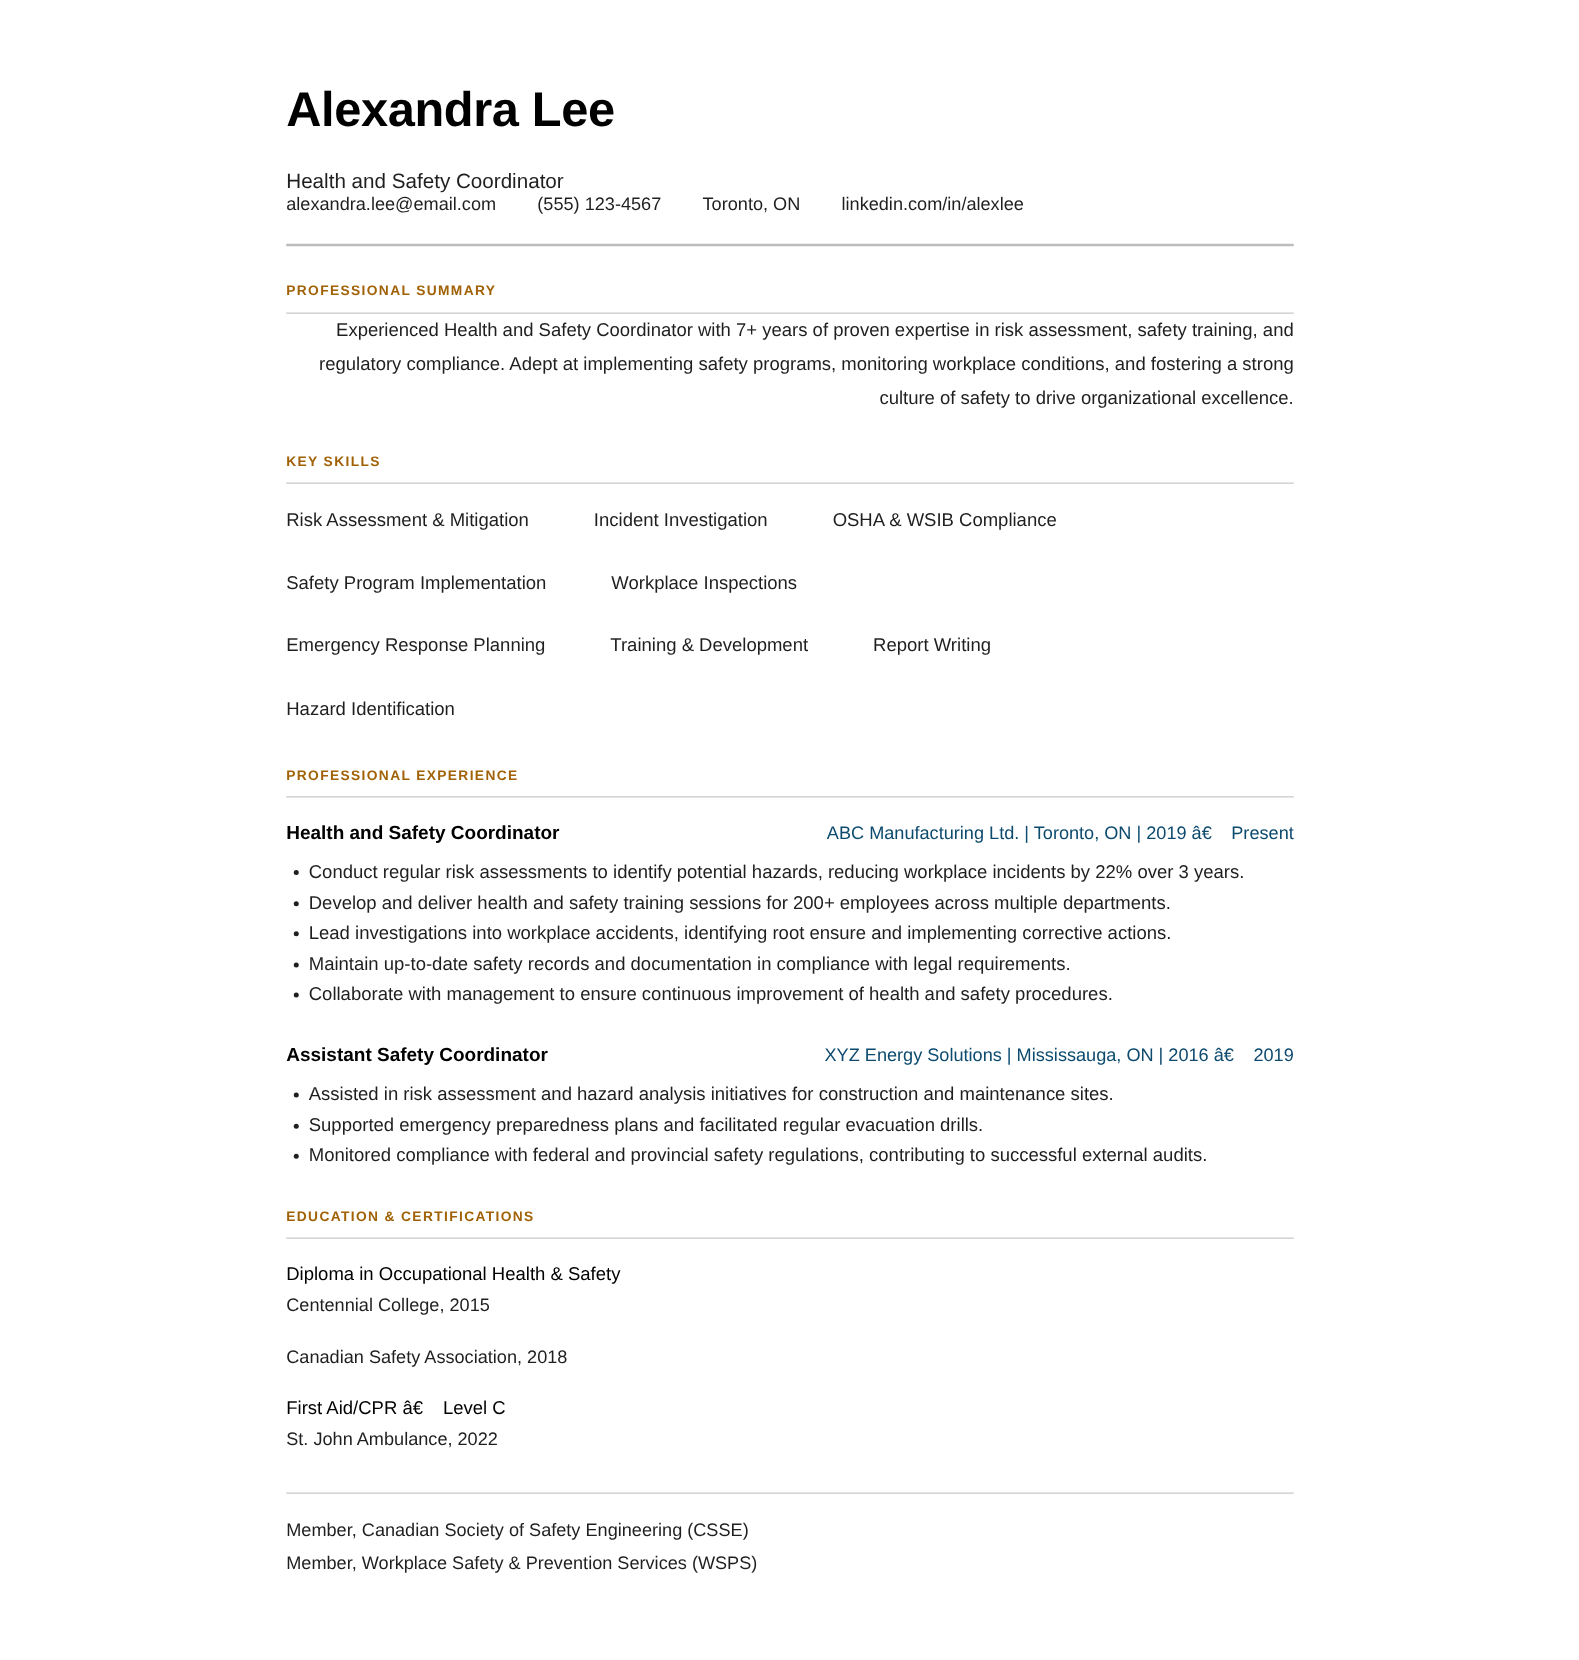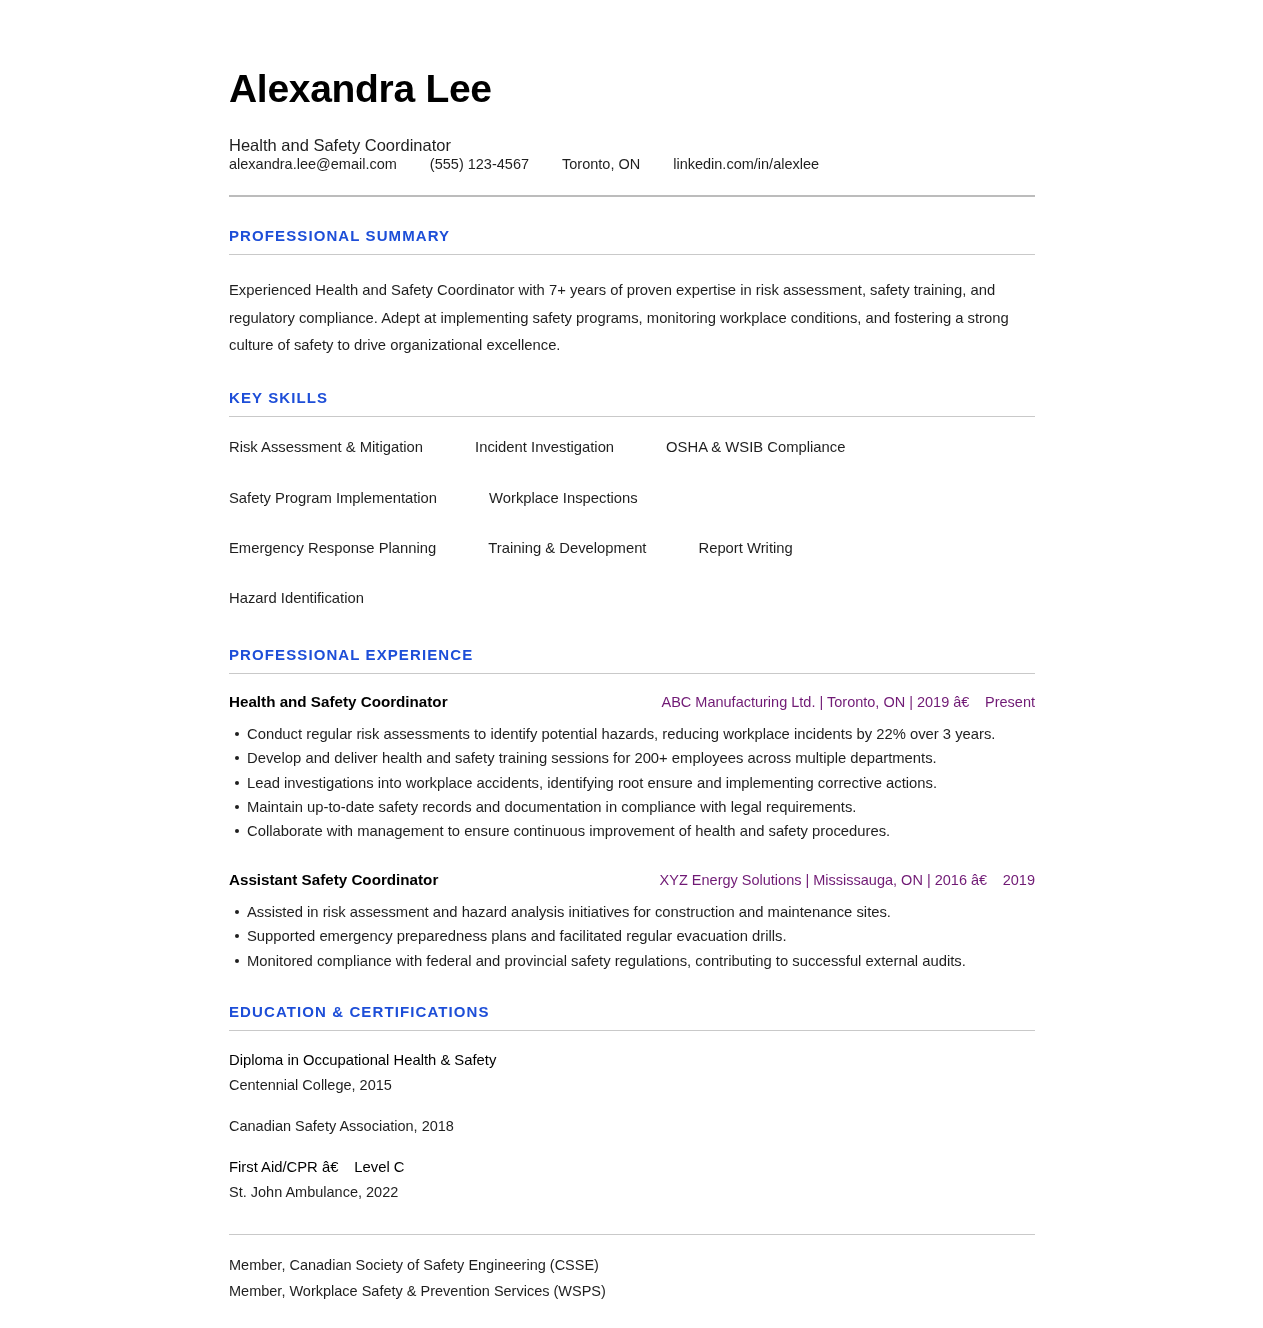--- a/index.html
+++ b/index.html
@@ -62,39 +62,40 @@
   .header-rule {
     border: 0;
     border-top: 2px solid #bcbcbc;
     margin: 23px 0 0 0;
     width: 100%;
   }
 
   
   .section { margin-top: 30px; }
   .section-heading {
-    font-size: 15px;
+    font-size: 11px;
     font-weight: bold;
     letter-spacing: 1.1px;
-    color: #1d4ed8;
+    color: #a16207;
     text-transform: uppercase;
     line-height: 1.2;
   }
   .section-rule {
     border: 0;
     border-top: 1px solid #c9c9c9;
     margin: 9px 0 0 0;
     width: 100%;
   }
 
   .summary-text {
-    margin-top: 22px;
+    margin-top: 1px;
     font-size: 14.8px;
     line-height: 1.85;
     color: #1f1f1f;
+    text-align: right;
   }
 
   
   .skills {
     margin-top: 13px;
     display: flex;
     flex-wrap: wrap;
     font-size: 14.8px;
     color: #1f1f1f;
     max-width: 700px;
@@ -116,21 +117,21 @@
     width: 100%;
   }
   .job-role {
     font-size: 15.2px;
     font-weight: bold;
     color: #000000;
     white-space: nowrap;
   }
   .job-meta {
     font-size: 14.5px;
-    color: #701a75;
+    color: #0c4a6e;
     text-align: right;
     white-space: nowrap;
   }
   .bullets {
     list-style: none;
     margin: 10px 0 0 0;
     padding: 0;
   }
   .bullets li {
     position: relative;

